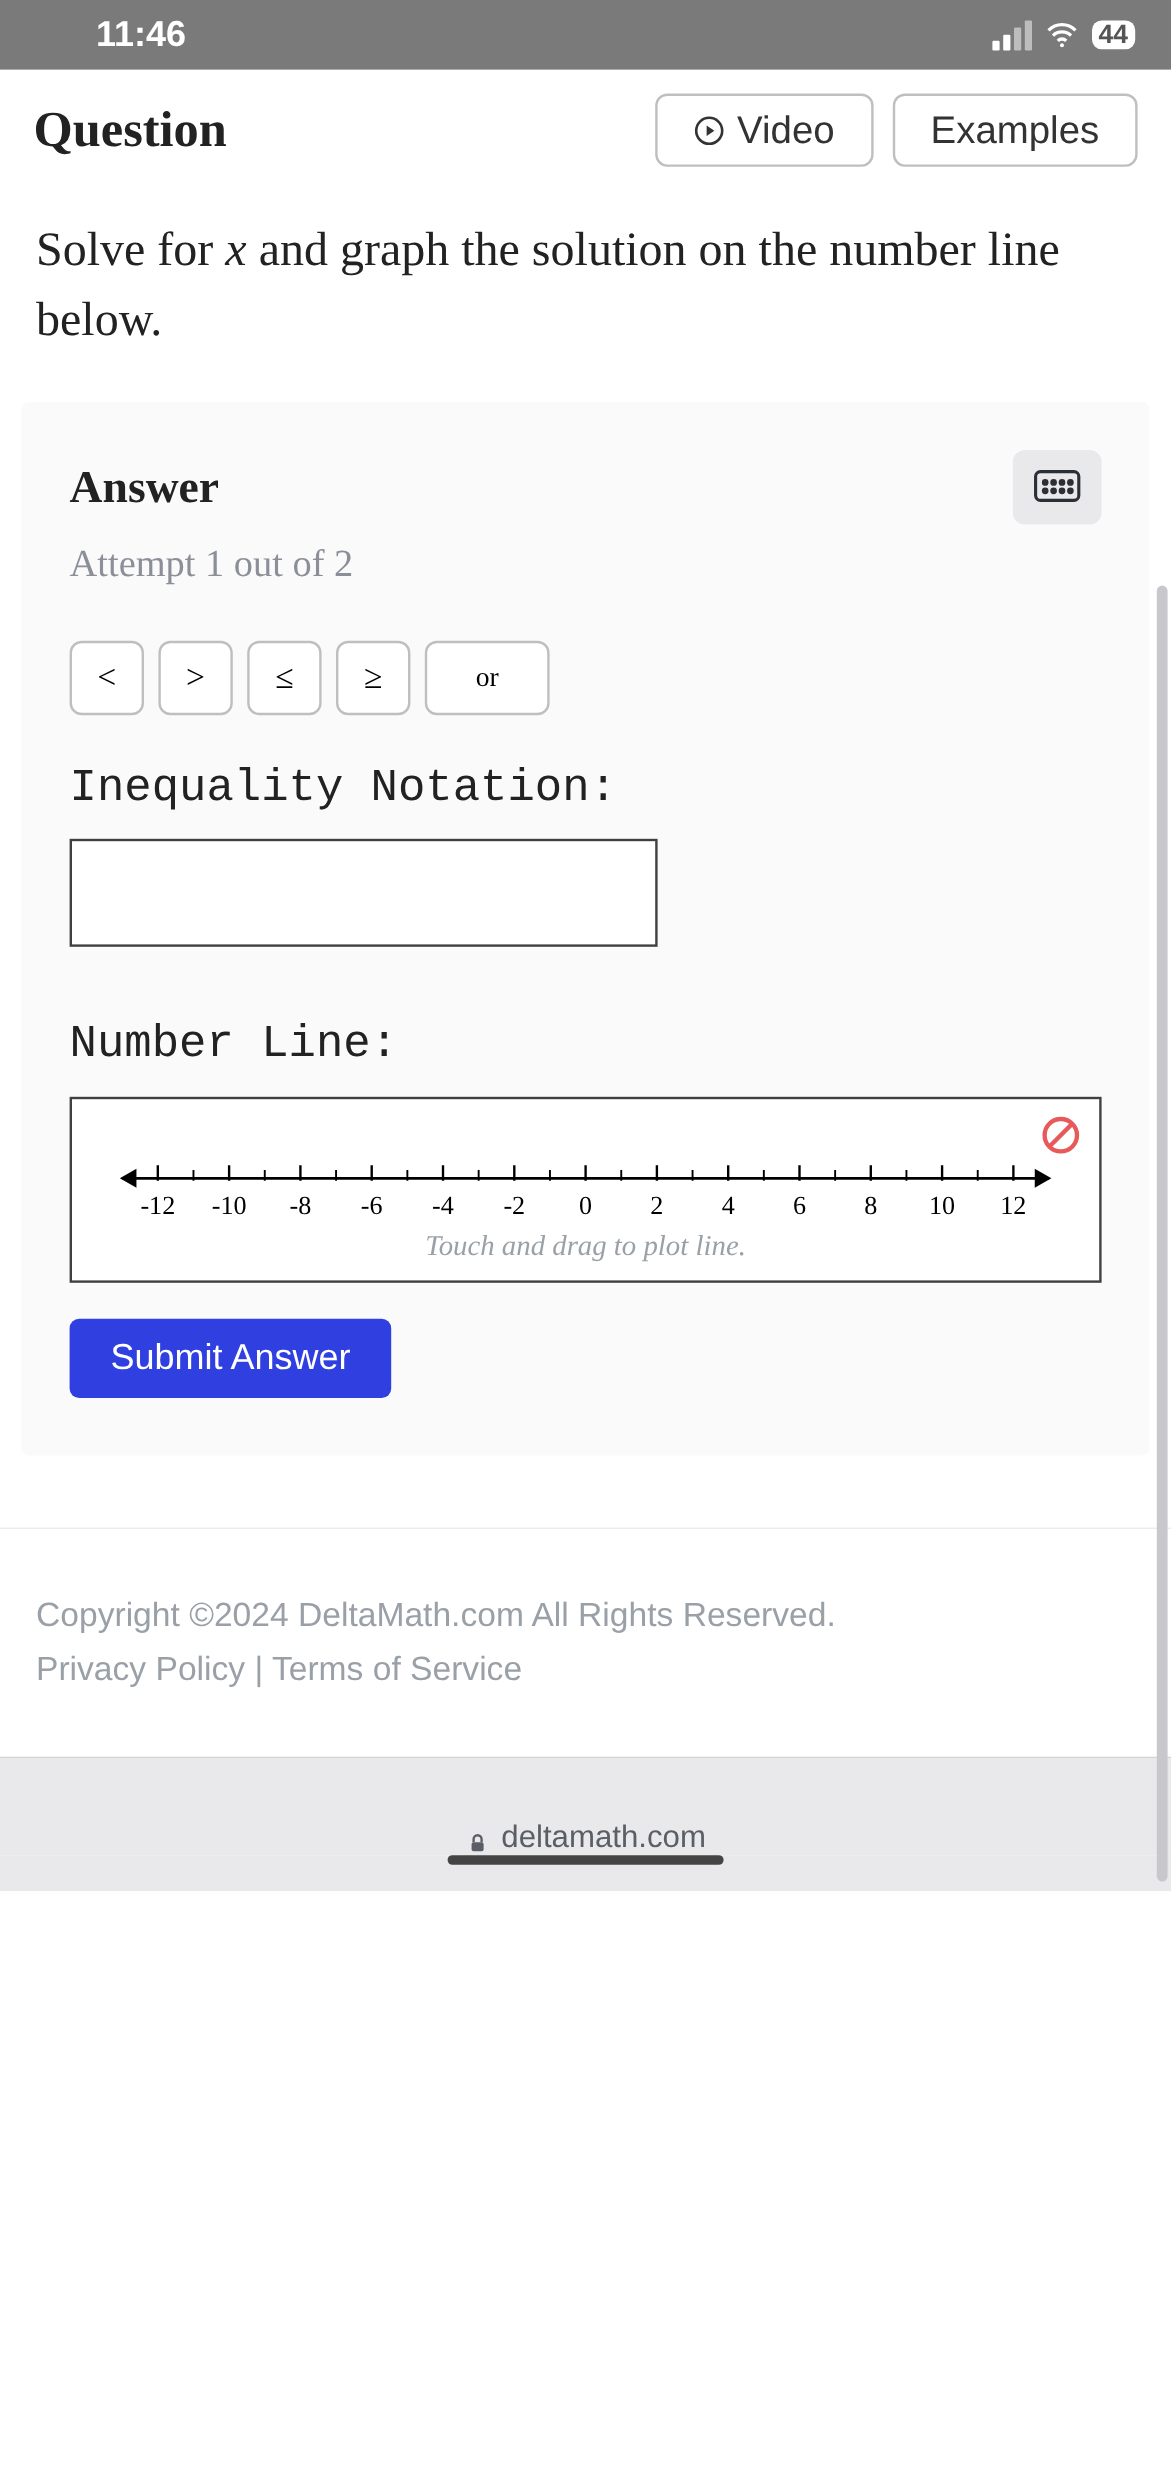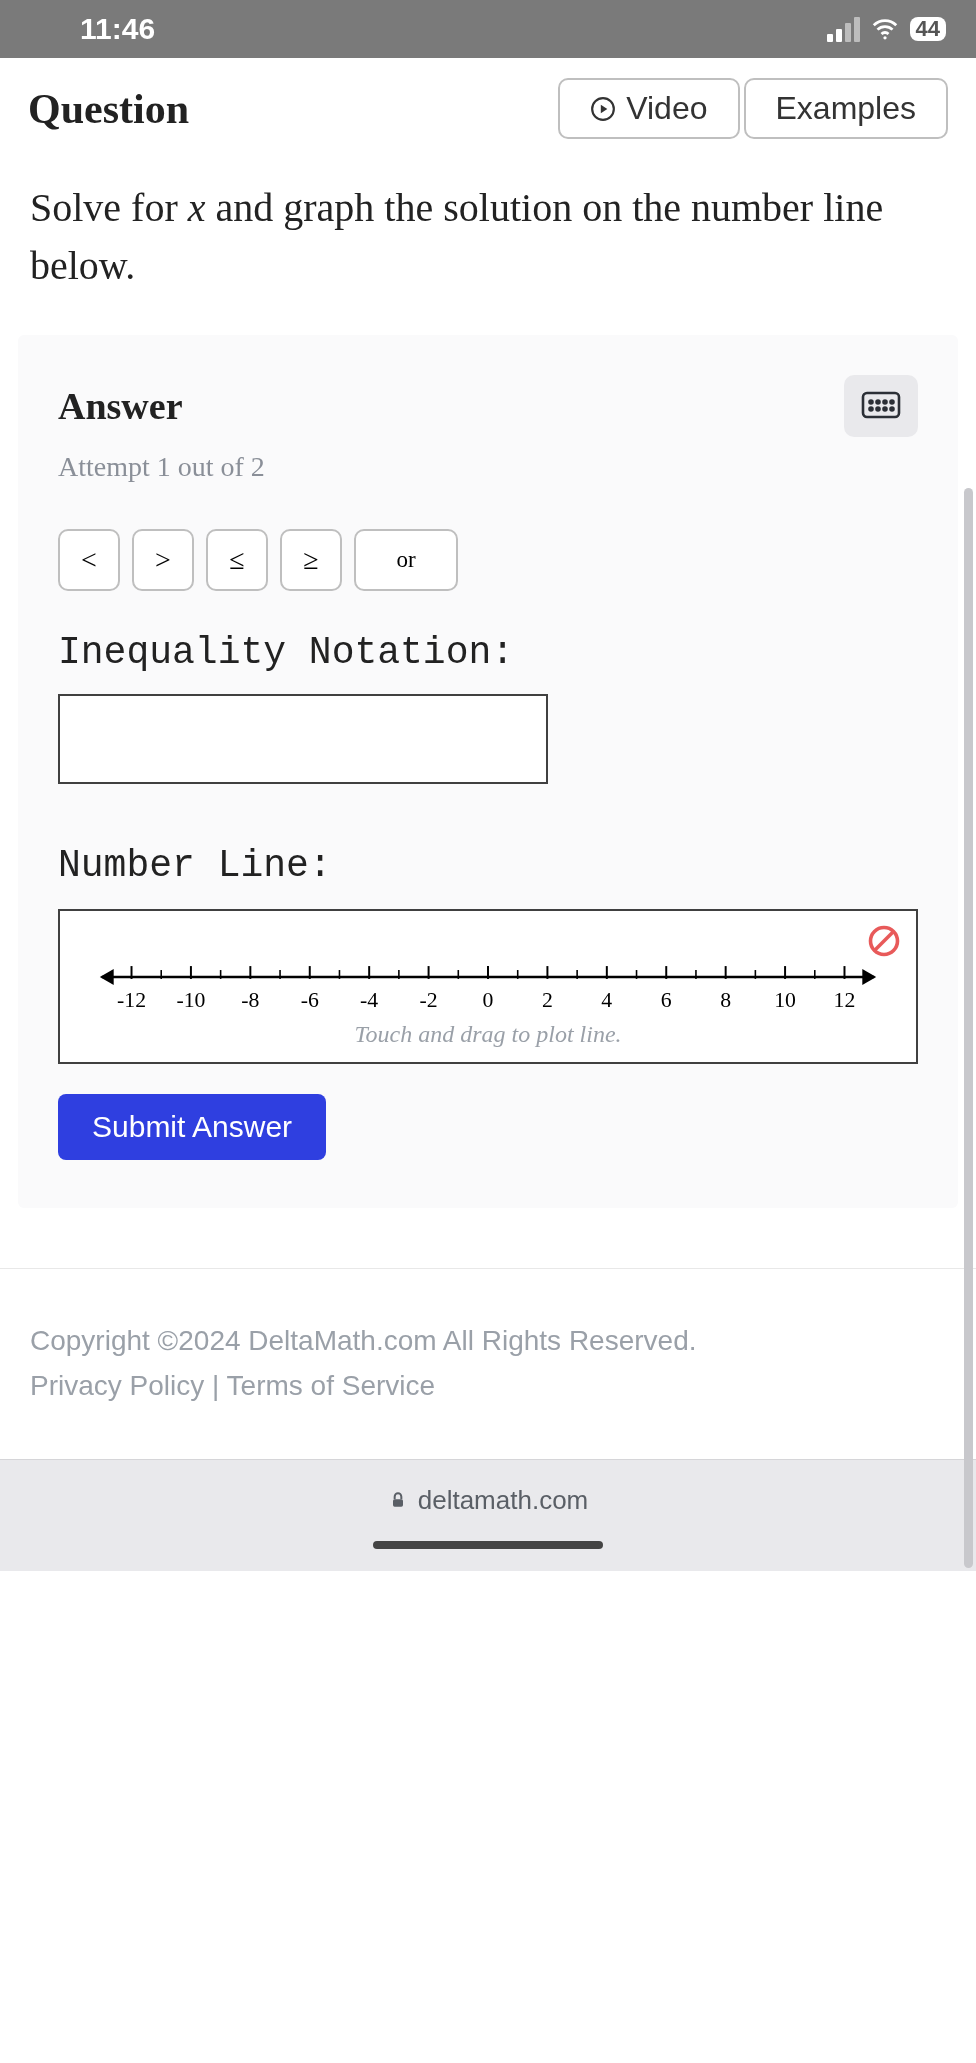--- a/index.html
+++ b/index.html
@@ -53,21 +53,21 @@
     padding: 40px 40px 48px 40px;
   }
   .answer-head { display: flex; justify-content: space-between; align-items: center; }
   .answer-head h3 { font-size: 38px; font-weight: 700; }
   .kbd-btn {
     width: 74px; height: 62px; background: #e9e9ec; border: none;
     border-radius: 10px; display: flex; align-items: center; justify-content: center;
     cursor: pointer;
   }
   .kbd-btn svg { width: 40px; height: 28px; }
-  .attempt { color: #8a8f98; font-size: 28px; margin-top: 14px; }
+  .attempt { color: #8a8f98; font-size: 32px; margin-top: 14px; }
 
   .sym-row { display: flex; gap: 12px; margin-top: 46px; }
   .sym-btn {
     width: 62px; height: 62px; border: 2px solid #bfbfbf; background: #fff;
     border-radius: 10px; font-size: 28px; display: flex; align-items: center;
     justify-content: center; cursor: pointer; font-family: Georgia, serif;
   }
   .sym-btn.or { width: 104px; font-size: 23px; }
 
   .section-label { font-size: 38px; margin-top: 40px; font-family: Liberation Mono, monospace; }
@@ -98,21 +98,21 @@
   }
 
   .footer-links {
     border-top: 1px solid #e8e8e8; margin-top: 60px;
     padding: 50px 30px 50px 30px; color: #9aa0a8; font-size: 28px;
     font-family: -apple-system, Helvetica, Arial, sans-serif; line-height: 1.6;
   }
   .footer-links a { color: #9aa0a8; text-decoration: none; }
 
   .browser-bar {
-    background: #e9e9ec; height: 82px; display: flex; align-items: center;
+    background: #e9e9ec; height: 82px; display: flex; align-items: flex-end;
     justify-content: center; gap: 10px; color: #5a5f66;
     font-family: -apple-system, Helvetica, Arial, sans-serif; font-size: 26px;
     border-top: 1px solid #d5d5d8;
   }
   .lock-icon svg { width: 20px; height: 20px; display: block; }
   .home-ind {
     background: #e9e9ec; height: 30px; display: flex; justify-content: center;
     align-items: flex-start;
   }
   .home-ind .bar { width: 230px; height: 8px; background: #444; border-radius: 5px; }
@@ -147,21 +147,21 @@
     </span>
   </div>
 </div>
 
 <div class="content">
 
   <div class="right-scroll"></div>
 
   <div class="top-row">
     <h2>Question</h2>
-    <div style="display:flex; gap:4px;">
+    <div style="display:flex; gap:16px;">
       <button class="btn-outline">
         <span class="play-icon">
           <svg viewBox="0 0 24 24" fill="none" stroke="#333" stroke-width="2">
             <circle cx="12" cy="12" r="10"></circle>
               <path d="M10 8l6 4-6 4z" fill="#333" stroke="none"></path>
           </svg>
         </span>
         <span>Video</span>
       </button>
       <button class="btn-outline">

